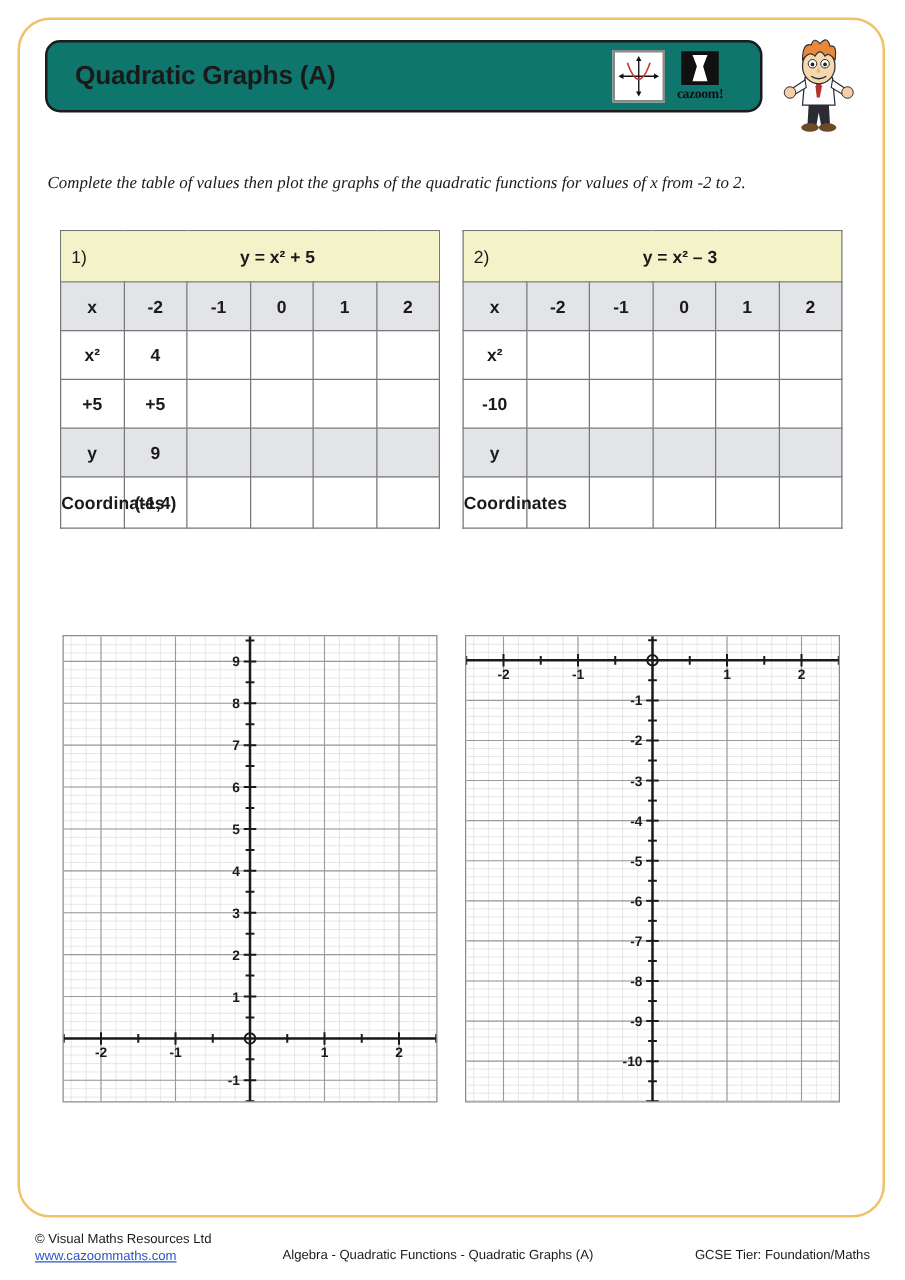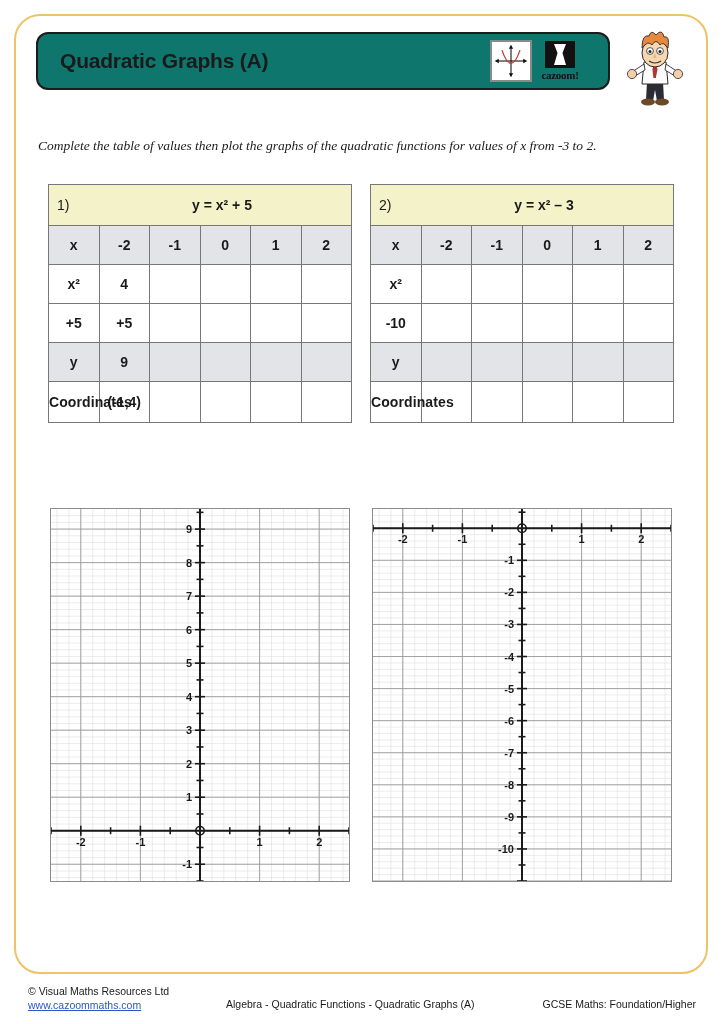--- a/index.html
+++ b/index.html
@@ -233,21 +233,21 @@
 
   <circle cx="32" cy="25" r="3.4" fill="#ffffff" stroke="#2b2b33" stroke-width="0.8"></circle>
   <circle cx="42" cy="25" r="3.4" fill="#ffffff" stroke="#2b2b33" stroke-width="0.8"></circle>
   <circle cx="32" cy="25.5" r="1.5" fill="#222"></circle>
   <circle cx="42" cy="25.5" r="1.5" fill="#222"></circle>
 
   <path d="M37 27 L35 32 L38.5 32 Z" fill="#e0b98a"></path>
   <path d="M31 35 Q37 39 43 35" fill="none" stroke="#2b2b33" stroke-width="1.1"></path>
 </svg>
 
-<div id="instruction">Complete the table of values then plot the graphs of the quadratic functions for values of x from -3 to 2.</div>
+<div id="instruction">Complete the table of values then plot the graphs of the quadratic functions for values of x from -2 to 2.</div>
 
 <table class="values-table" id="table-1">
     <tbody>
       <tr class="title-row">
         <td colspan="6">
           <span class="title-index">1)</span>
           <span class="title-eq">y = x² + 5</span>
         </td>
       </tr>
       <tr class="shaded">
@@ -662,14 +662,14 @@
       <circle cx="149" cy="19.241379310344826" r="4.2" fill="none" stroke="#1a1a1a" stroke-width="1.6"></circle>
     </svg>
   </div>
 
 <div id="footer">
   <div id="footer-left">
     <span>© Visual Maths Resources Ltd</span>
     <a id="footer-url" href="#">www.cazoommaths.com</a>
   </div>
   <div id="footer-center">Algebra - Quadratic Functions - Quadratic Graphs (A)</div>
-  <div id="footer-right">GCSE Maths: Foundation/Higher</div>
+  <div id="footer-right">GCSE Tier: Foundation/Maths</div>
 </div>
 
 </body></html>

